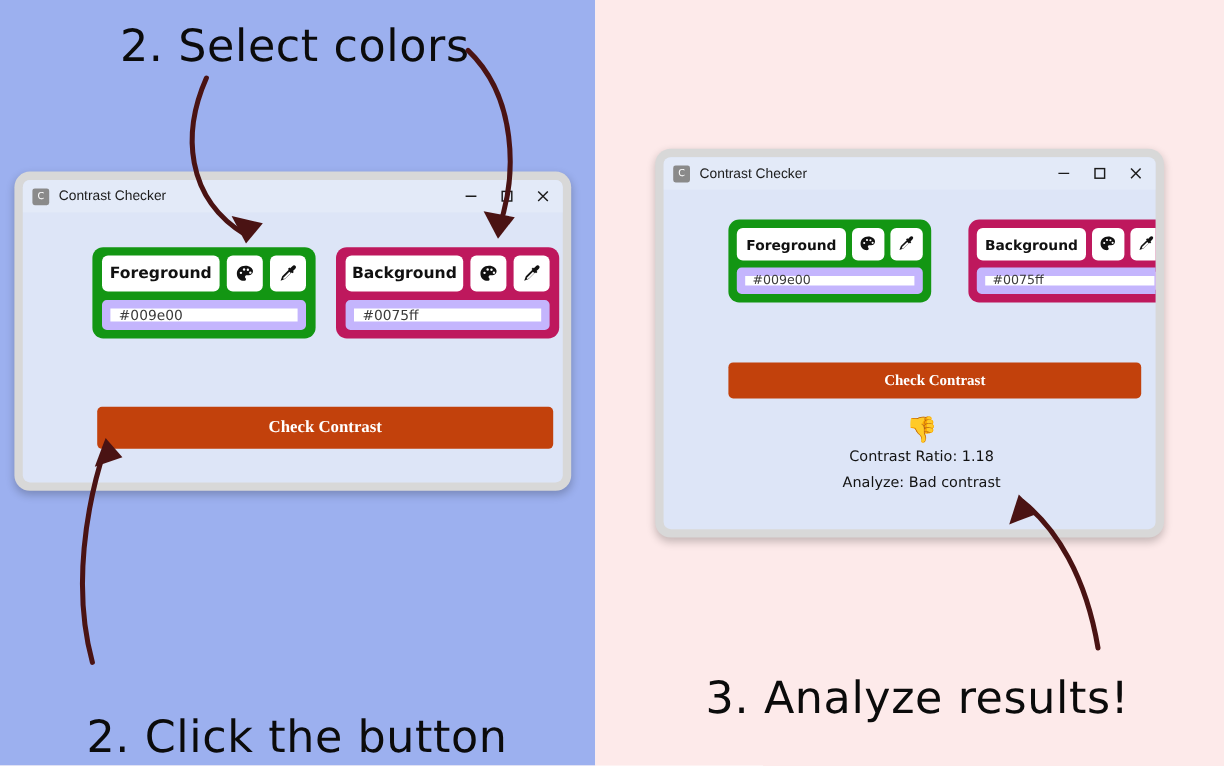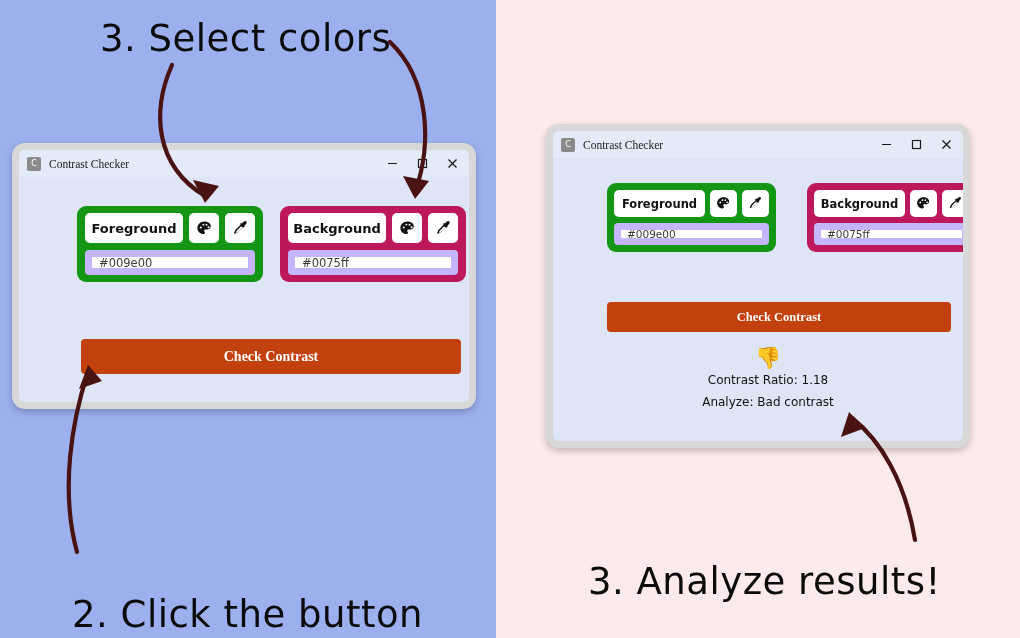--- a/index.html
+++ b/index.html
@@ -56,21 +56,21 @@
   }
   .app-icon{
     width:14px;height:14px;background:#8a8a8a;
     border-radius:2px;color:#fff;font-size:8px;
     display:flex;align-items:center;justify-content:center;
     font-family:"DejaVu Sans", sans-serif;
     flex:0 0 14px;
   }
   .title-text{
     margin-left:8px;font-size:11.5px;color:#1b1b1b;
-    font-family:Liberation Serif, serif;
+    font-family:Liberation Sans, sans-serif;
     white-space:nowrap;
   }
   .win-controls{margin-left:auto;display:flex;align-items:center;}
   .win-btn{
     width:30px;height:25px;display:flex;align-items:center;justify-content:center;
     font-size:12px;color:#1b1b1b;
   }
   .win-btn svg{display:block;}
 
   .win-body{flex:1;position:relative;padding:0 0 0 0;margin-left:20px;}
@@ -317,21 +317,21 @@
         <div class="result-area">
           <div class="result-emoji">👎</div>
           <div class="result-line">Contrast Ratio: 1.18</div>
           <div class="result-line">Analyze: Bad contrast</div>
         </div>
 
       </div>
     </div>
   </div>
 
-  <div class="step-caption" id="caption-1">3. Select colors</div>
+  <div class="step-caption" id="caption-1">2. Select colors</div>
   <div class="step-caption" id="caption-2">2. Click the button</div>
   <div class="step-caption" id="caption-3">3. Analyze results!</div>
 
   <svg id="arrows" viewBox="0 0 1020 638">
     <g fill="none" stroke="#4a1313" stroke-width="4.2" stroke-linecap="round">
 
       <path d="M172 65 C 152 110, 154 165, 205 196"></path>
 
       <path d="M390 42 C 430 80, 432 145, 415 192"></path>
 

